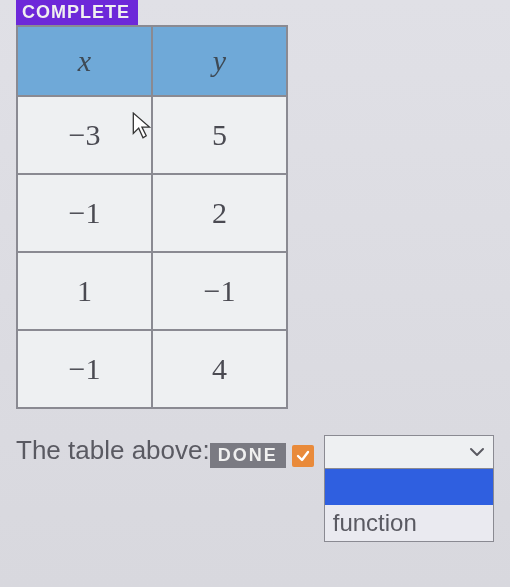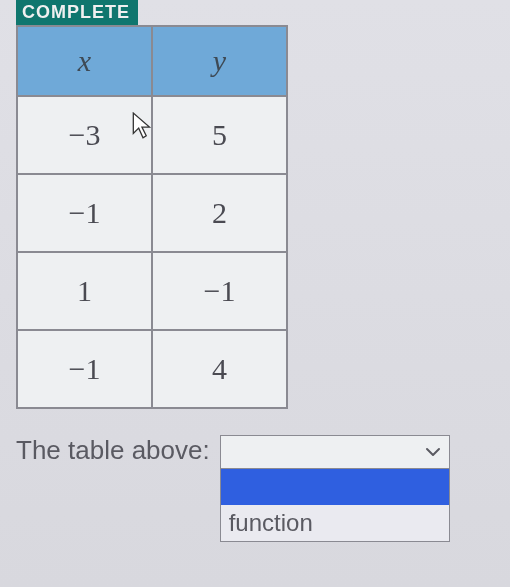--- a/index.html
+++ b/index.html
@@ -7,21 +7,21 @@
       width: 510px;
       height: 587px;
       background: linear-gradient(to bottom, #e0e0e6 0%, #d8d8de 100%);
       font-family: "Arial", "Helvetica", sans-serif;
       padding: 0 16px;
       overflow: hidden;
       position: relative;
     }
     .complete-badge {
       display: inline-block;
-      background: #0f766e;
+      background: #6d28d9;
       color: #f0f0f0;
       font-size: 18px;
       font-weight: bold;
       letter-spacing: 1px;
       padding: 2px 8px 2px 6px;
       margin-top: 0;
       font-family: "Arial Black", Arial, sans-serif;
     }
     table.xy {
       border-collapse: collapse;
@@ -161,20 +161,28 @@
   </tbody>
 </table>
 
 <svg class="cursor" viewBox="0 0 20 26">
   <path d="M1 1 L1 20 L6 15 L10 24 L13 22 L9 14 L16 14 Z" fill="#ffffff" stroke="#333" stroke-width="1.2"></path>
 </svg>
 
 <div class="below-row">
   <div class="left-col">
     <div class="prompt-text">The table above:</div>
+    <div class="done-row">
+      <span class="done-badge">DONE</span>
+      <span class="check-icon">
+        <svg width="14" height="14" viewBox="0 0 14 14">
+            <path d="M2 7 L6 11 L12 3" stroke="#fff" stroke-width="2.4" fill="none" stroke-linecap="round" stroke-linejoin="round"></path>
+          </svg>
+      </span>
+    </div>
   </div>
 
   <div class="dropdown">
     <div class="dropdown-selected">
       <span></span>
       <span>
         <svg width="16" height="12" viewBox="0 0 16 12">
             <path d="M2 3 L8 9 L14 3" stroke="#5a5a62" stroke-width="2" fill="none" stroke-linecap="round" stroke-linejoin="round"></path>
           </svg>
       </span>

